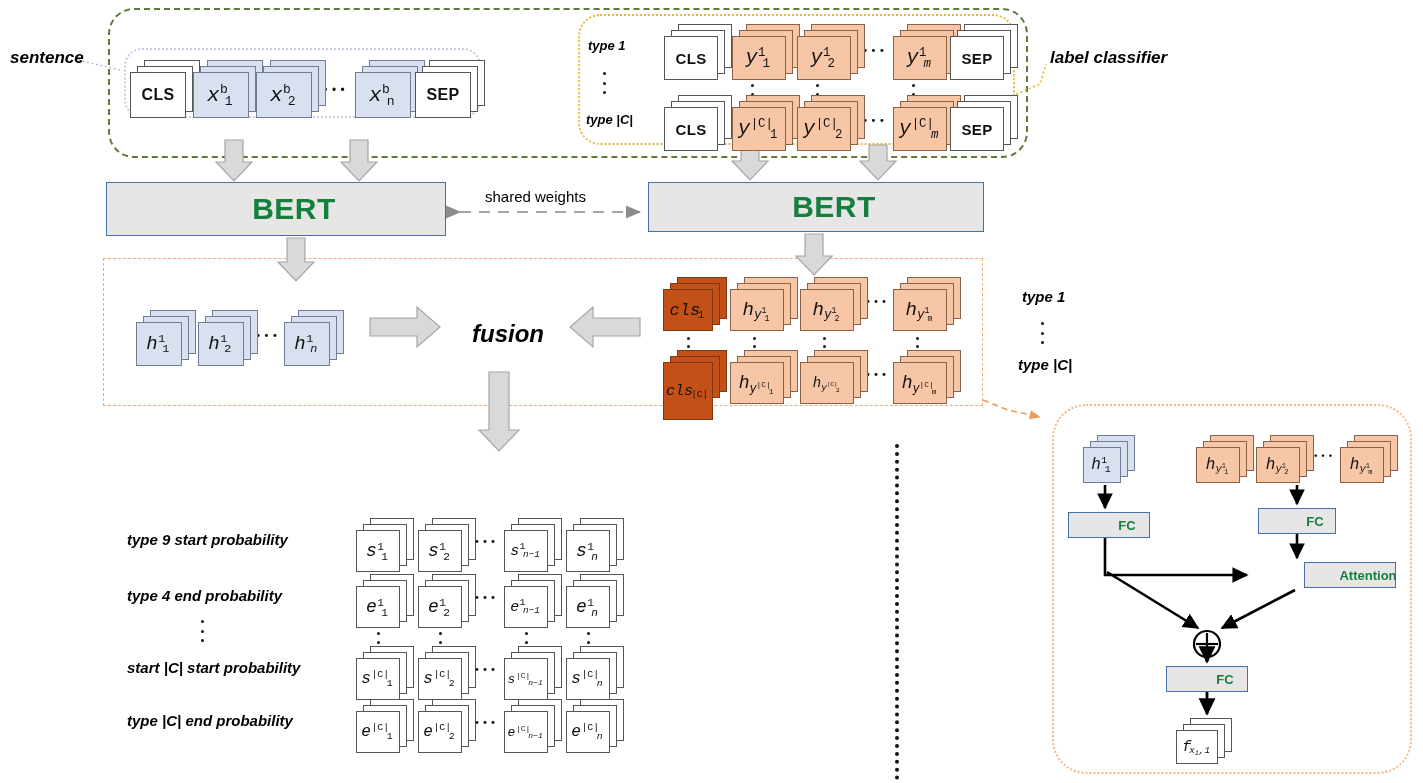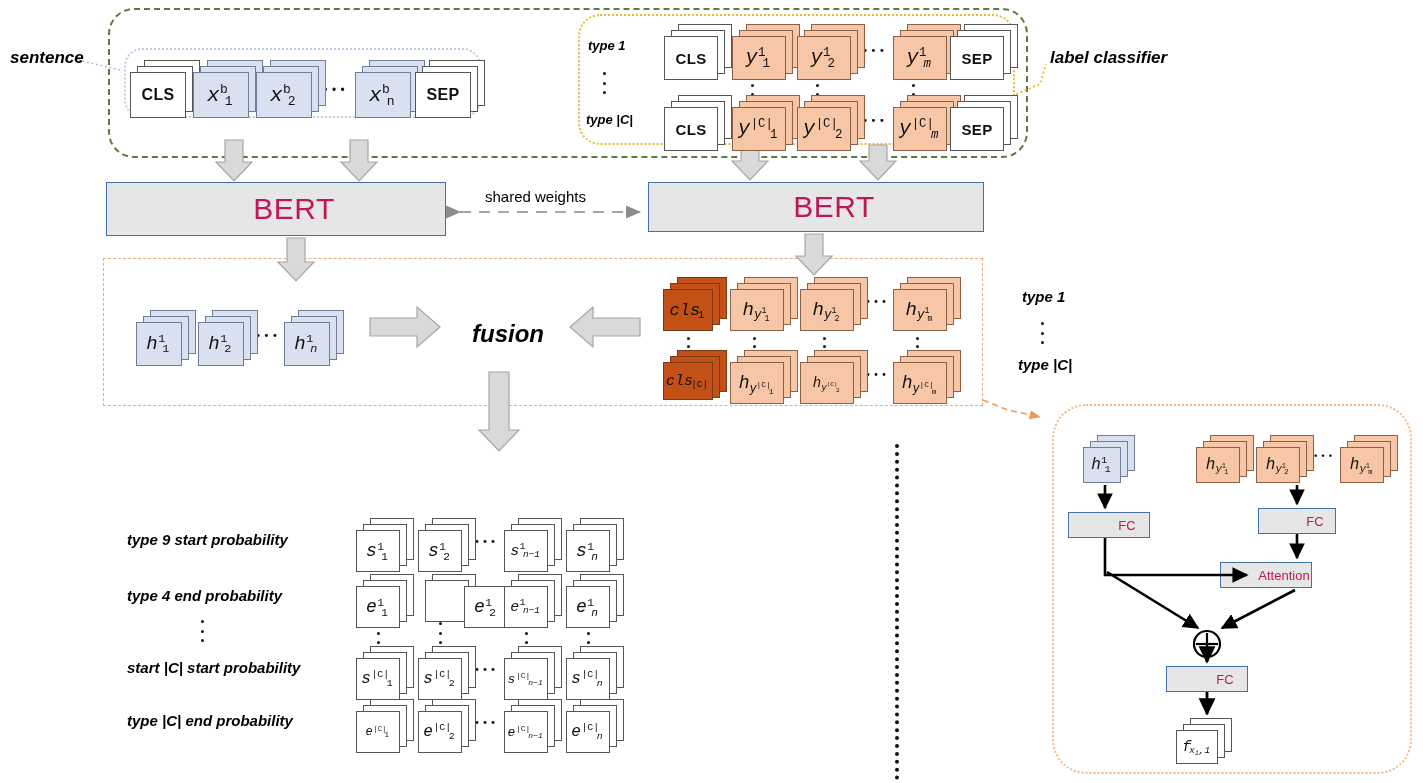--- a/index.html
+++ b/index.html
@@ -78,22 +78,22 @@
   .nest .n-up { font-style: normal; font-size:.66em; position:relative; top:-.62em; }
   .nest .n-dn { font-style: normal; font-size:.66em; position:relative; top: .30em; left:-.25em;}
 
   
   .block {
     position: absolute;
     background: #E7E6E6;
     border: 1.6px solid #4472A8;
     box-sizing: border-box;
     display: flex; align-items: center; justify-content: center;
-    font-weight: normal;
-    color: #be185d;
+    font-weight: bold;
+    color: #15803d;
     padding-left: 36px;
   }
   .block.bert { font-size: 30px; letter-spacing: .5px; }
   .block.classifier { font-size: 27px; }
   .block.fc { font-size: 13px; background:#E7E6E6; border:1.4px solid #4472A8; }
 
   
   .ital-label {
     position: absolute;
     font-family: "Liberation Sans", sans-serif;
@@ -347,21 +347,21 @@
     </div>
   <div class="vdots" style="left:915px; top:328px; width:4px; height:20px;">
       <i></i>
       <i></i>
       <i></i>
     </div>
 
   <div class="stack" style="left:663px; top:350px;">
     <div class="card rust b1" style="width:50px;height:42px;"></div>
     <div class="card rust b2" style="width:50px;height:42px;"></div>
-    <div class="card rust b3" style="width:50px;height:38px;font-size:15px;">
+    <div class="card rust b3" style="width:50px;height:58px;font-size:15px;">
       <span class="m">cls<span class="dn">|C|</span></span>
     </div>
   </div>
   <div class="stack" style="left:730px; top:350px;">
     <div class="card peach b1" style="width:54px;height:42px;"></div>
     <div class="card peach b2" style="width:54px;height:42px;"></div>
     <div class="card peach b3" style="width:54px;height:42px;font-size:18px;">
       <span class="m">h<span class="nest">y<span class="n-up">|C|</span><span class="n-dn">1</span></span></span>
     </div>
   </div>
@@ -433,21 +433,21 @@
   <div class="stack" style="left:356px; top:574px;">
     <div class="card white b1" style="width:44px;height:42px;"></div>
     <div class="card white b2" style="width:44px;height:42px;"></div>
     <div class="card white b3" style="width:44px;height:42px;font-size:18px;">
       <span class="m">e<span class="up">1</span><span class="dn">1</span></span>
       </div>
   </div>
   <div class="stack" style="left:418px; top:574px;">
     <div class="card white b1" style="width:44px;height:42px;"></div>
     <div class="card white b2" style="width:44px;height:42px;"></div>
-    <div class="card white b3" style="width:44px;height:42px;font-size:18px;margin-left:46px;">
+    <div class="card white b3" style="width:44px;height:42px;font-size:18px;">
       <span class="m">e<span class="up">1</span><span class="dn">2</span></span>
       </div>
   </div>
   <div class="ellipsis-h" style="left:474px; top:588px; font-size:18px;">···</div>
   <div class="stack" style="left:504px; top:574px;">
     <div class="card white b1" style="width:44px;height:42px;"></div>
     <div class="card white b2" style="width:44px;height:42px;"></div>
     <div class="card white b3" style="width:44px;height:42px;font-size:15px;">
       <span class="m">e<span class="up">1</span><span class="dni">n−1</span></span>
       </div>
@@ -507,21 +507,21 @@
     <div class="card white b1" style="width:44px;height:42px;"></div>
     <div class="card white b2" style="width:44px;height:42px;"></div>
     <div class="card white b3" style="width:44px;height:42px;font-size:16px;">
       <span class="m">s<span class="up">|C|</span><span class="dni">n</span></span>
       </div>
   </div>
 
   <div class="stack" style="left:356px; top:699px;">
     <div class="card white b1" style="width:44px;height:42px;"></div>
     <div class="card white b2" style="width:44px;height:42px;"></div>
-    <div class="card white b3" style="width:44px;height:42px;font-size:12px;">
+    <div class="card white b3" style="width:44px;height:42px;font-size:16px;">
       <span class="m">e<span class="up">|C|</span><span class="dn">1</span></span>
       </div>
   </div>
   <div class="stack" style="left:418px; top:699px;">
     <div class="card white b1" style="width:44px;height:42px;"></div>
     <div class="card white b2" style="width:44px;height:42px;"></div>
     <div class="card white b3" style="width:44px;height:42px;font-size:16px;">
       <span class="m">e<span class="up">|C|</span><span class="dn">2</span></span>
       </div>
   </div>
@@ -570,21 +570,21 @@
   <div class="stack" style="left:1340px; top:435px;">
     <div class="card peach b1" style="width:44px;height:36px;"></div>
     <div class="card peach b2" style="width:44px;height:36px;"></div>
     <div class="card peach b3" style="width:44px;height:36px;font-size:16px;">
       <span class="m">h<span class="nest">y<span class="n-up">1</span><span class="n-dn">m</span></span></span>
       </div>
   </div>
 
   <div class="block fc" style="left:1068px; top:512px; width:82px; height:26px;">FC</div>
   <div class="block fc" style="left:1258px; top:508px; width:78px; height:26px;">FC</div>
-  <div class="block fc" style="left:1220px; top:562px; width:92px; height:26px;">Attention</div>
+  <div class="block fc" style="left:1304px; top:562px; width:92px; height:26px;">Attention</div>
   <div class="block fc" style="left:1166px; top:666px; width:82px; height:26px;">FC</div>
 
   <div class="stack" style="left:1176px; top:718px;">
     <div class="card white b1" style="width:42px;height:34px;"></div>
     <div class="card white b2" style="width:42px;height:34px;"></div>
     <div class="card white b3" style="width:42px;height:34px;font-size:15px;">
       <span class="m">f<span class="dni">x<span style="font-size:.7em;position:relative;top:.25em;">i</span>,1</span></span>
       </div>
   </div>
 

